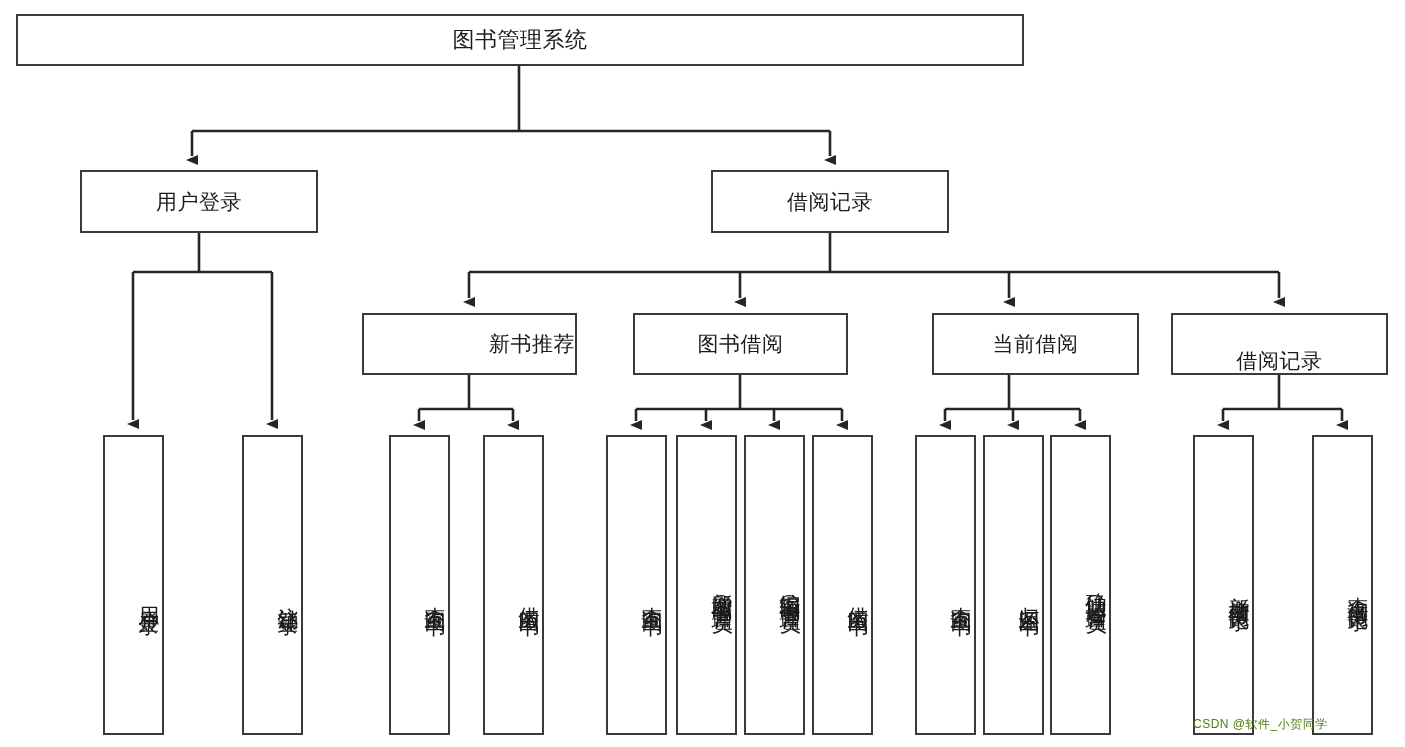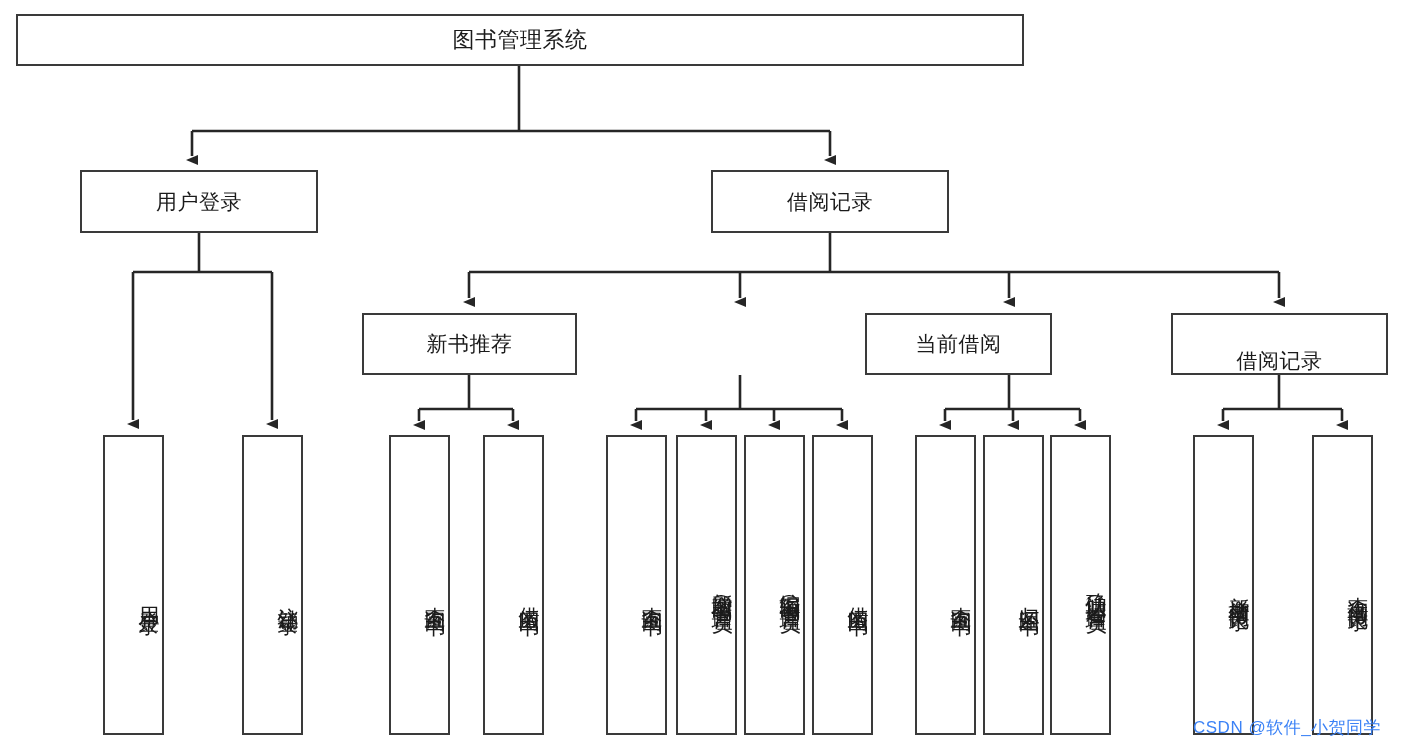--- a/index.html
+++ b/index.html
@@ -55,22 +55,22 @@
   }
   .node.vertical.tall {
     padding-top: 8px;
   }
   .node-label {
     display: block;
     white-space: pre;
   }
   .watermark {
     position: absolute;
-    font-size: 17px;
-    color: #3b82f6;
+    font-size: 12px;
+    color: #4d7c0f;
     white-space: nowrap;
     letter-spacing: 0.5px;
     pointer-events: none;
   }
 </style>
 </head>
 <body>
 
 <div id="canvas">
 
@@ -128,24 +128,27 @@
     <span class="node-label">图书管理系统</span>
   </div>
 
   <div class="node horizontal" style="left:80px; top:170px; width:238px; height:63px;">
     <span class="node-label">用户登录</span>
   </div>
   <div class="node horizontal" style="left:711px; top:170px; width:238px; height:63px;">
     <span class="node-label">借阅记录</span>
   </div>
 
-  <div class="node horizontal" style="left:362px; top:313px; width:215px; height:62px;">
+  <div class="node horizontal" style="left:362px; top:313px; width:215px; height:62px;justify-content:flex-end;">
     <span class="node-label">新书推荐</span>
   </div>
-  <div class="node horizontal" style="left:865px; top:313px; width:187px; height:62px;">
+  <div class="node horizontal" style="left:633px; top:313px; width:215px; height:62px;">
+    <span class="node-label">图书借阅</span>
+  </div>
+  <div class="node horizontal" style="left:932px; top:313px; width:207px; height:62px;">
     <span class="node-label">当前借阅</span>
   </div>
   <div class="node horizontal" style="left:1171px; top:313px; width:217px; height:62px;align-items:flex-end;">
     <span class="node-label">借阅记录</span>
   </div>
 
   <div class="node vertical" style="left:103px; top:435px; width:61px; height:300px;">
     <span class="node-label">用户登录</span>
   </div>
   <div class="node vertical" style="left:242px; top:435px; width:61px; height:300px;">

